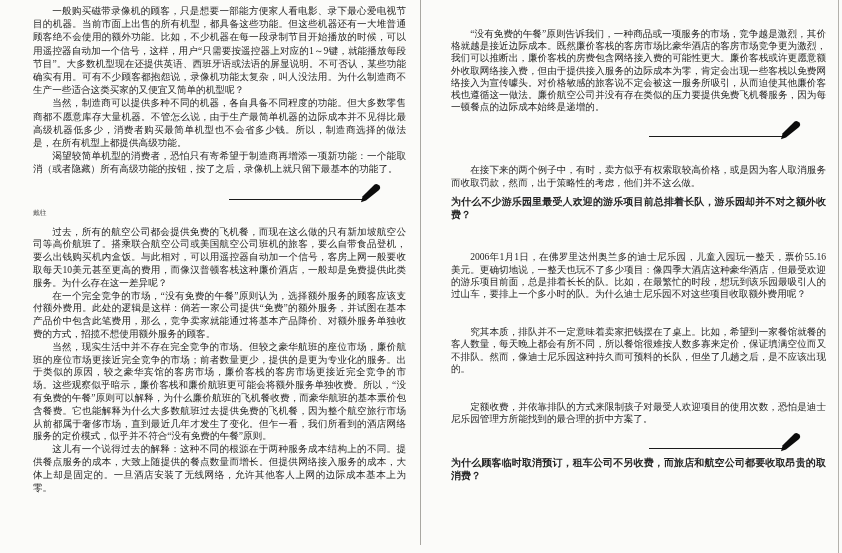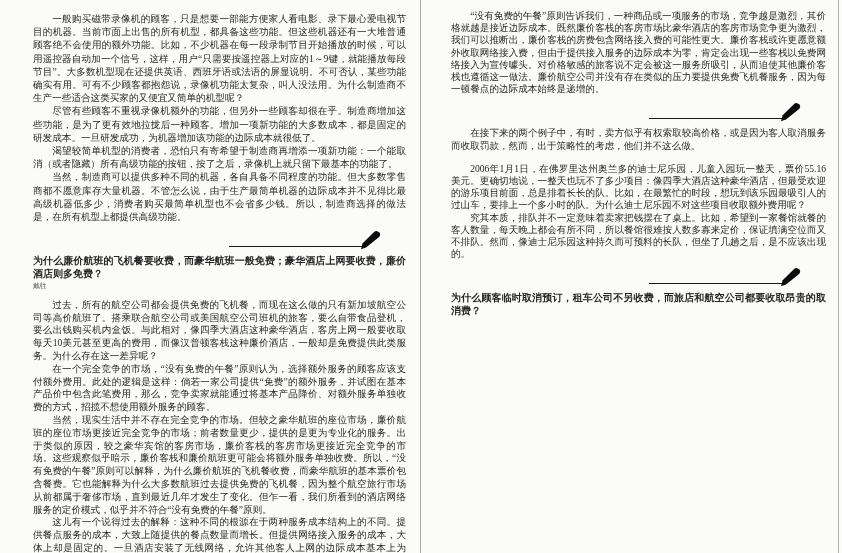--- a/index.html
+++ b/index.html
@@ -3,21 +3,21 @@
 <meta charset="utf-8">
 <style>
   * { box-sizing: border-box; margin: 0; padding: 0; }
   html, body { width: 842px; height: 553px; }
   body {
     background: #fbfbf9;
     overflow: hidden;
     font-family: "Liberation Serif", "DejaVu Serif", serif;
     color: #262626;
   }
-  .spread { position: relative; display: flex; width: 842px; height: 537px; }
+  .spread { position: relative; display: flex; width: 842px; height: 537px; align-items: center; }
   .page { height: 553px; overflow: hidden; }
   .page-left {
     width: 421px;
     padding: 12px 14px 0 33px;
     border-right: 1px solid #a9a7a2;
   }
   .page-right {
     width: 421px;
     padding: 10px 16px 0 30px;
   }
@@ -26,21 +26,21 @@
     width: 1px; height: 553px;
     background: #b3b1ac;
   }
   p.body {
     font-size: 9.6px;
     text-align: justify;
     text-indent: 2em;
   }
   .page-left p.intro   { line-height: 13.2px; }
   .page-left p.answer  { line-height: 12.8px; }
-  .page-right p.body   { line-height: 12.2px; }
+  .page-right p.body   { line-height: 12.2px; margin-top: 26px; }
   .question {
     font-size: 10px;
     line-height: 12.8px;
     font-weight: bold;
     text-align: justify;
   }
   .attribution {
     font-size: 6.8px;
     line-height: 9px;
     color: #4a4a4a;
@@ -63,60 +63,60 @@
   .gap-sm { height: 4px; }
   .gap-md { height: 7px; }
 </style>
 </head>
 <body>
 
 <div class="spread">
 
   <div class="page page-left">
     <p class="body intro">一般购买磁带录像机的顾客，只是想要一部能方便家人看电影、录下最心爱电视节目的机器。当前市面上出售的所有机型，都具备这些功能。但这些机器还有一大堆普通顾客绝不会使用的额外功能。比如，不少机器在每一段录制节目开始播放的时候，可以用遥控器自动加一个信号，这样，用户“只需要按遥控器上对应的1～9键，就能播放每段节目”。大多数机型现在还提供英语、西班牙语或法语的屏显说明。不可否认，某些功能确实有用。可有不少顾客都抱怨说，录像机功能太复杂，叫人没法用。为什么制造商不生产一些适合这类买家的又便宜又简单的机型呢？</p>
-    <p class="body intro">尽管有些顾客不重视录像机额外的功能，但另外一些顾客却很在乎。制造商增加这些功能，是为了更有效地拉拢后一种顾客。增加一项新功能的大多数成本，都是固定的研发成本。一旦研发成功，为机器增加该功能的边际成本就很低了。</p>
+    <p class="body intro">当然，制造商可以提供多种不同的机器，各自具备不同程度的功能。但大多数零售商都不愿意库存大量机器。不管怎么说，由于生产最简单机器的边际成本并不见得比最高级机器低多少，消费者购买最简单机型也不会省多少钱。所以，制造商选择的做法是，在所有机型上都提供高级功能。</p>
     <p class="body intro">渴望较简单机型的消费者，恐怕只有寄希望于制造商再增添一项新功能：一个能取消（或者隐藏）所有高级功能的按钮，按了之后，录像机上就只留下最基本的功能了。</p>
-    <p class="body intro">当然，制造商可以提供多种不同的机器，各自具备不同程度的功能。但大多数零售商都不愿意库存大量机器。不管怎么说，由于生产最简单机器的边际成本并不见得比最高级机器低多少，消费者购买最简单机型也不会省多少钱。所以，制造商选择的做法是，在所有机型上都提供高级功能。</p>
 
     <div class="divider">
       <div class="rule"></div>
       <span class="pen">
         <svg width="22" height="20" viewBox="0 0 26 24">
           <path d="M1 23 L3 16 L17 2 Q20 0 23 3 Q25.5 6 22 9 L7 21 Z" fill="#0c0c0c"></path>
         </svg>
       </span>
     </div>
 
-    <h3 class="question">为什么廉价航班的飞机餐要收费，而豪华航班一般免费；豪华酒店上网要收费，廉价酒店则多免费？</h3>
     <div class="attribution">戴往</div>
 
-    <p class="body answer">过去，所有的航空公司都会提供免费的飞机餐，而现在这么做的只有新加坡航空公司等高价航班了。搭乘联合航空公司或美国航空公司班机的旅客，要么自带食品登机，要么出钱购买机内盒饭。与此相对，像四季大酒店这种豪华酒店，客房上网一般要收取每天10美元甚至更高的费用，而像汉普顿客栈这种廉价酒店，一般却是免费提供此类服务。为什么存在这一差异呢？</p>
+    <p class="body answer">过去，所有的航空公司都会提供免费的飞机餐，而现在这么做的只有新加坡航空公司等高价航班了。搭乘联合航空公司或美国航空公司班机的旅客，要么自带食品登机，要么出钱购买机内盒饭。与此相对，可以用遥控器自动加一个信号，客房上网一般要收取每天10美元甚至更高的费用，而像汉普顿客栈这种廉价酒店，一般却是免费提供此类服务。为什么存在这一差异呢？</p>
     <p class="body answer">在一个完全竞争的市场，“没有免费的午餐”原则认为，选择额外服务的顾客应该支付额外费用。此处的逻辑是这样：倘若一家公司提供“免费”的额外服务，并试图在基本产品价中包含此笔费用，那么，竞争卖家就能通过将基本产品降价、对额外服务单独收费的方式，招揽不想使用额外服务的顾客。</p>
     <p class="body answer">当然，现实生活中并不存在完全竞争的市场。但较之豪华航班的座位市场，廉价航班的座位市场更接近完全竞争的市场；前者数量更少，提供的是更为专业化的服务。出于类似的原因，较之豪华宾馆的客房市场，廉价客栈的客房市场更接近完全竞争的市场。这些观察似乎暗示，廉价客栈和廉价航班更可能会将额外服务单独收费。所以，“没有免费的午餐”原则可以解释，为什么廉价航班的飞机餐收费，而豪华航班的基本票价包含餐费。它也能解释为什么大多数航班过去提供免费的飞机餐，因为整个航空旅行市场从前都属于奢侈市场，直到最近几年才发生了变化。但乍一看，我们所看到的酒店网络服务的定价模式，似乎并不符合“没有免费的午餐”原则。</p>
     <p class="body answer">这儿有一个说得过去的解释：这种不同的根源在于两种服务成本结构上的不同。提供餐点服务的成本，大致上随提供的餐点数量而增长。但提供网络接入服务的成本，大体上却是固定的。一旦酒店安装了无线网络，允许其他客人上网的边际成本基本上为零。</p>
   </div>
 
   <div class="page page-right">
     <p class="body">“没有免费的午餐”原则告诉我们，一种商品或一项服务的市场，竞争越是激烈，其价格就越是接近边际成本。既然廉价客栈的客房市场比豪华酒店的客房市场竞争更为激烈，我们可以推断出，廉价客栈的房费包含网络接入费的可能性更大。廉价客栈或许更愿意额外收取网络接入费，但由于提供接入服务的边际成本为零，肯定会出现一些客栈以免费网络接入为宣传噱头。对价格敏感的旅客说不定会被这一服务所吸引，从而迫使其他廉价客栈也遵循这一做法。廉价航空公司并没有存在类似的压力要提供免费飞机餐服务，因为每一顿餐点的边际成本始终是递增的。</p>
 
     <div class="divider">
       <div class="rule"></div>
       <span class="pen">
         <svg width="22" height="20" viewBox="0 0 26 24">
           <path d="M1 23 L3 16 L17 2 Q20 0 23 3 Q25.5 6 22 9 L7 21 Z" fill="#0c0c0c"></path>
         </svg>
       </span>
     </div>
 
     <p class="body">在接下来的两个例子中，有时，卖方似乎有权索取较高价格，或是因为客人取消服务而收取罚款，然而，出于策略性的考虑，他们并不这么做。</p>
     <div class="gap-md"></div>
 
+    <h3 class="question">为什么不少游乐园里最受人欢迎的游乐项目前总排着长队，游乐园却并不对之额外收费？</h3>
     <div class="gap-sm"></div>
     <p class="body">2006年1月1日，在佛罗里达州奥兰多的迪士尼乐园，儿童入园玩一整天，票价55.16美元。更确切地说，一整天也玩不了多少项目：像四季大酒店这种豪华酒店，但最受欢迎的游乐项目前面，总是排着长长的队。比如，在最繁忙的时段，想玩到该乐园最吸引人的过山车，要排上一个多小时的队。为什么迪士尼乐园不对这些项目收取额外费用呢？</p>
     <p class="body">究其本质，排队并不一定意味着卖家把钱摆在了桌上。比如，希望到一家餐馆就餐的客人数量，每天晚上都会有所不同，所以餐馆很难按人数多寡来定价，保证填满空位而又不排队。然而，像迪士尼乐园这种持久而可预料的长队，但坐了几趟之后，是不应该出现的。</p>
+    <p class="body">定额收费，并依靠排队的方式来限制孩子对最受人欢迎项目的使用次数，恐怕是迪士尼乐园管理方所能找到的最合理的折中方案了。</p>
 
     <div class="divider">
       <div class="rule"></div>
       <span class="pen">
         <svg width="22" height="20" viewBox="0 0 26 24">
           <path d="M1 23 L3 16 L17 2 Q20 0 23 3 Q25.5 6 22 9 L7 21 Z" fill="#0c0c0c"></path>
         </svg>
       </span>
     </div>
 

